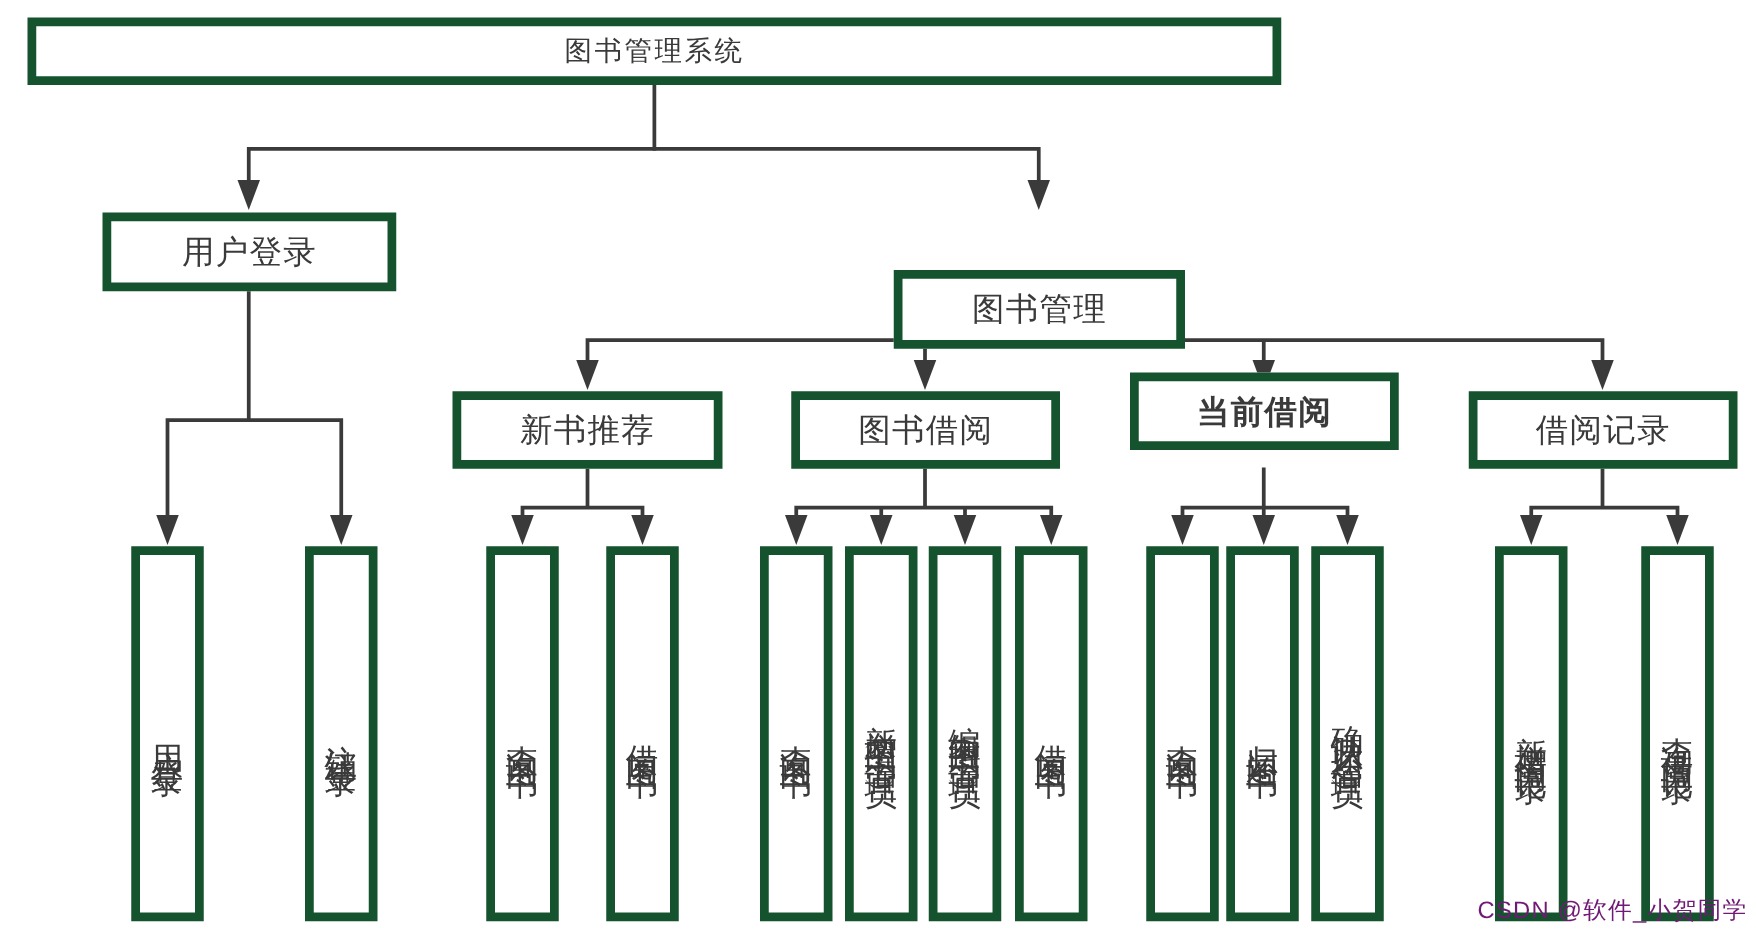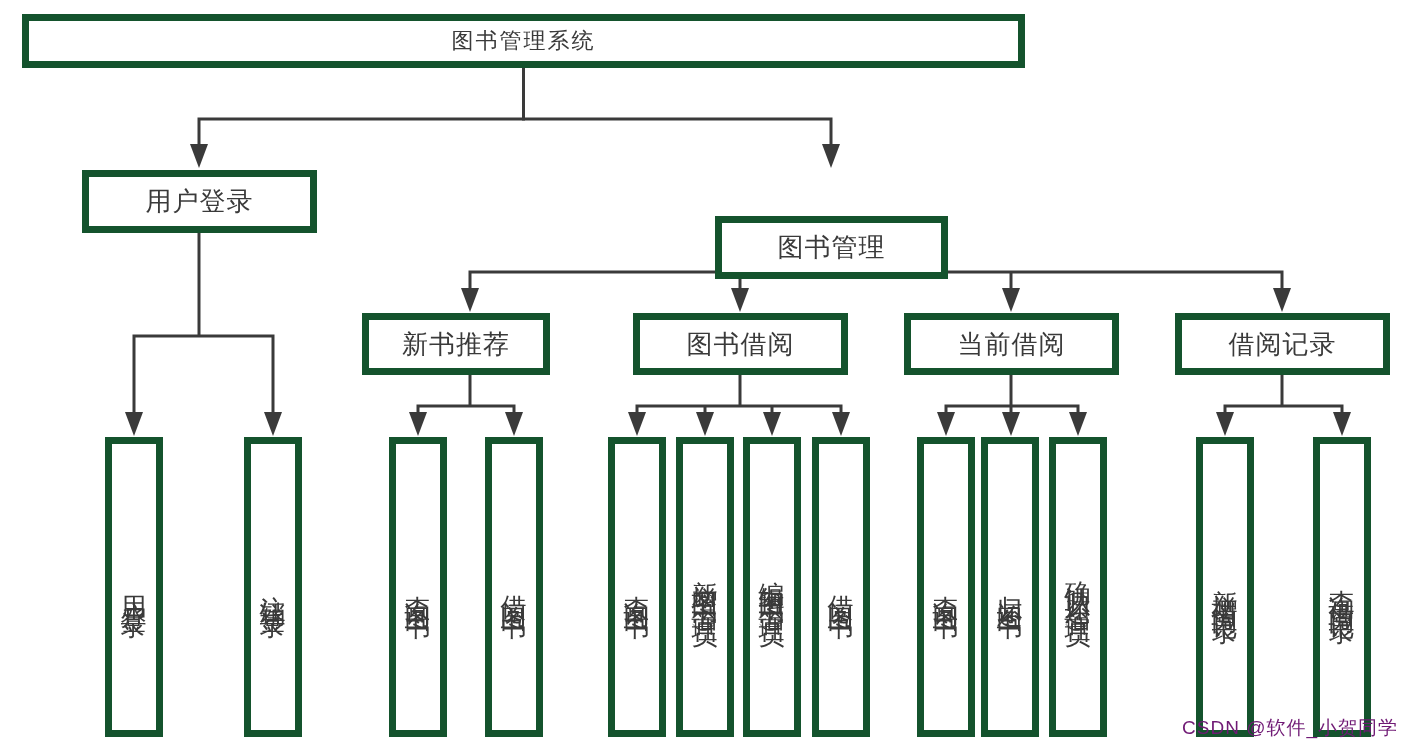--- a/index.html
+++ b/index.html
@@ -123,23 +123,23 @@
       <polygon points="1216,412 1234,412 1225,436" fill="#3a3a3a" stroke="none"></polygon>
       <polygon points="1333,412 1351,412 1342,436" fill="#3a3a3a" stroke="none"></polygon>
     </g>
   </svg>
 
   <div class="node root-node" style="left:22px; top:14px; width:1003px; height:54px;">图书管理系统</div>
 
   <div class="node h-node" style="left:82px; top:170px; width:235px; height:63px;">用户登录</div>
   <div class="node h-node" style="left:715px; top:170px; width:233px; height:63px;margin-top:46px;">图书管理</div>
 
-  <div class="node h-node" style="left:362px; top:313px; width:188px; height:62px;">新书推荐</div>
+  <div class="node h-node" style="left:362px; top:313px; width:216px; height:62px;">新书推荐</div>
   <div class="node h-node" style="left:633px; top:313px; width:215px; height:62px;">图书借阅</div>
-  <div class="node h-node" style="left:904px; top:313px; width:215px; height:62px;">当前借阅</div>
+  <div class="node h-node" style="left:904px; top:298px; width:215px; height:62px;font-weight:bold;">当前借阅</div>
   <div class="node h-node" style="left:1175px; top:313px; width:215px; height:62px;text-align:center;">借阅记录</div>
 
   <div class="node v-node" style="left:105px; top:437px; width:58px; height:300px;">用户登录</div>
   <div class="node v-node" style="left:244px; top:437px; width:58px; height:300px;">注销登录</div>
 
   <div class="node v-node" style="left:389px; top:437px; width:58px; height:300px;">查询图书</div>
   <div class="node v-node" style="left:485px; top:437px; width:58px; height:300px;">借阅图书</div>
 
   <div class="node v-node" style="left:608px; top:437px; width:58px; height:300px;">查询图书</div>
   <div class="node v-node" style="left:676px; top:437px; width:58px; height:300px;">新增图书（管理员）</div>

